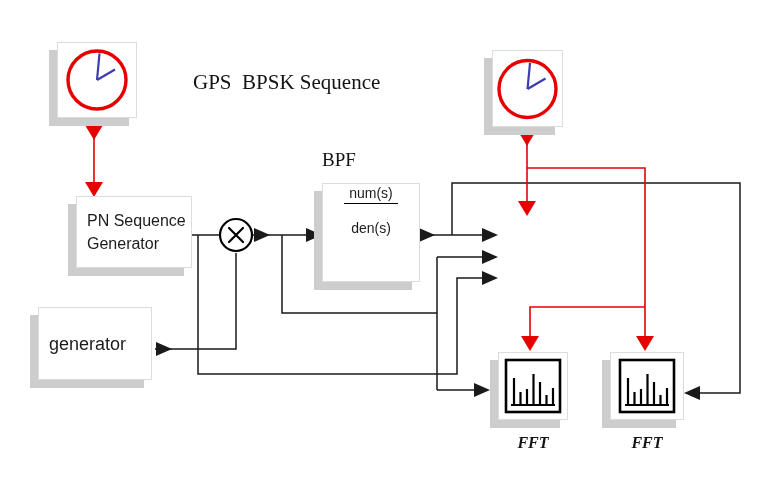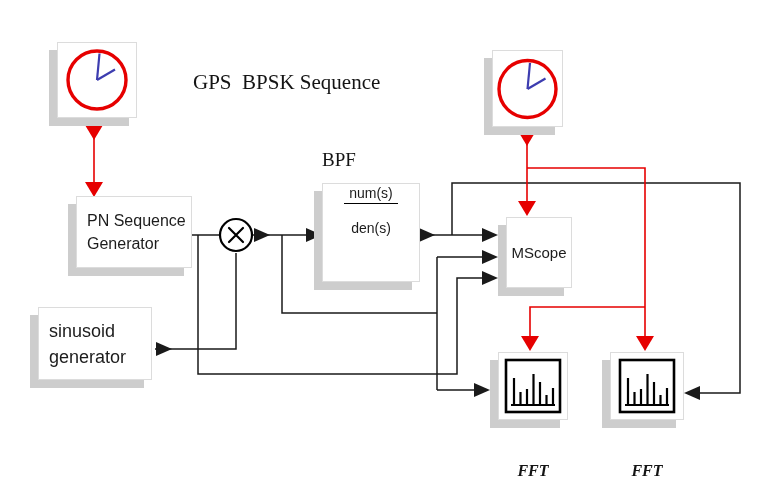--- a/index.html
+++ b/index.html
@@ -34,21 +34,21 @@
   #fft1{left:498px;top:352px;width:70px;height:68px;display:flex;align-items:center;justify-content:center;}
   #fft2{left:610px;top:352px;width:74px;height:68px;display:flex;align-items:center;justify-content:center;}
   .fraction{text-align:center;line-height:1.35;}
   .fraction .den{border-top:1.6px solid #000;padding:15px 5px;}
   .fraction .num{padding:0 5px;}
   .lbl{position:absolute;color:#141414;}
   .serif{font-family:"Liberation Serif",serif;}
   #title{left:193px;top:70px;font-size:21px;white-space:pre;}
   #bpf-caption{left:322px;top:149px;width:98px;font-size:19px;}
   #carrier{left:50px;top:400px;font-size:21px;}
-  .fft-label{font-size:16px;font-weight:bold;font-style:italic;text-align:center;margin-top:28px;}
+  .fft-label{font-size:16px;font-weight:bold;font-style:italic;text-align:center;}
   #fft1-label{left:498px;top:434px;width:70px;}
   #fft2-label{left:610px;top:434px;width:74px;}
 </style>
 </head>
 <body>
 
 <div class="canvas">
 
   <svg class="layer" width="768" height="479" viewBox="0 0 768 479">
 
@@ -111,34 +111,30 @@
       <path d="M34.5 38 L52.5 27.5" stroke="var(--clock_hand_blue)" stroke-width="2.2" fill="none"></path>
     </svg>
   </div>
 
   <div class="block block-text" id="pn">
     <span>PN Sequence</span>
     <span>Generator</span>
   </div>
 
   <div class="block block-text" id="sin">
-    <span>sinusoid</span>
     <span>generator</span>
   </div>
 
   <div class="block" id="bpf">
     <div class="fraction">
       <div class="num">num(s)</div>
       <div class="den">den(s)</div>
     </div>
   </div>
 
-  <div class="block" id="mscope">
-    <span>MScope</span>
-  </div>
 
   <div class="block" id="fft1">
     <svg width="58" height="56" viewBox="0 0 58 56">
       <rect x="2" y="2" width="54" height="52" fill="#ffffff" stroke="#000" stroke-width="2.6"></rect>
       <path d="M7 47 H51 M10 47 V20 M16.5 47 V34 M23 47 V31 M29.5 47 V16 M36 47 V24 M42.5 47 V37 M49 47 V30" stroke="#000" stroke-width="2.2" fill="none"></path>
     </svg>
   </div>
   <div class="block" id="fft2">
     <svg width="58" height="56" viewBox="0 0 58 56">
       <rect x="2" y="2" width="54" height="52" fill="#ffffff" stroke="#000" stroke-width="2.6"></rect>

